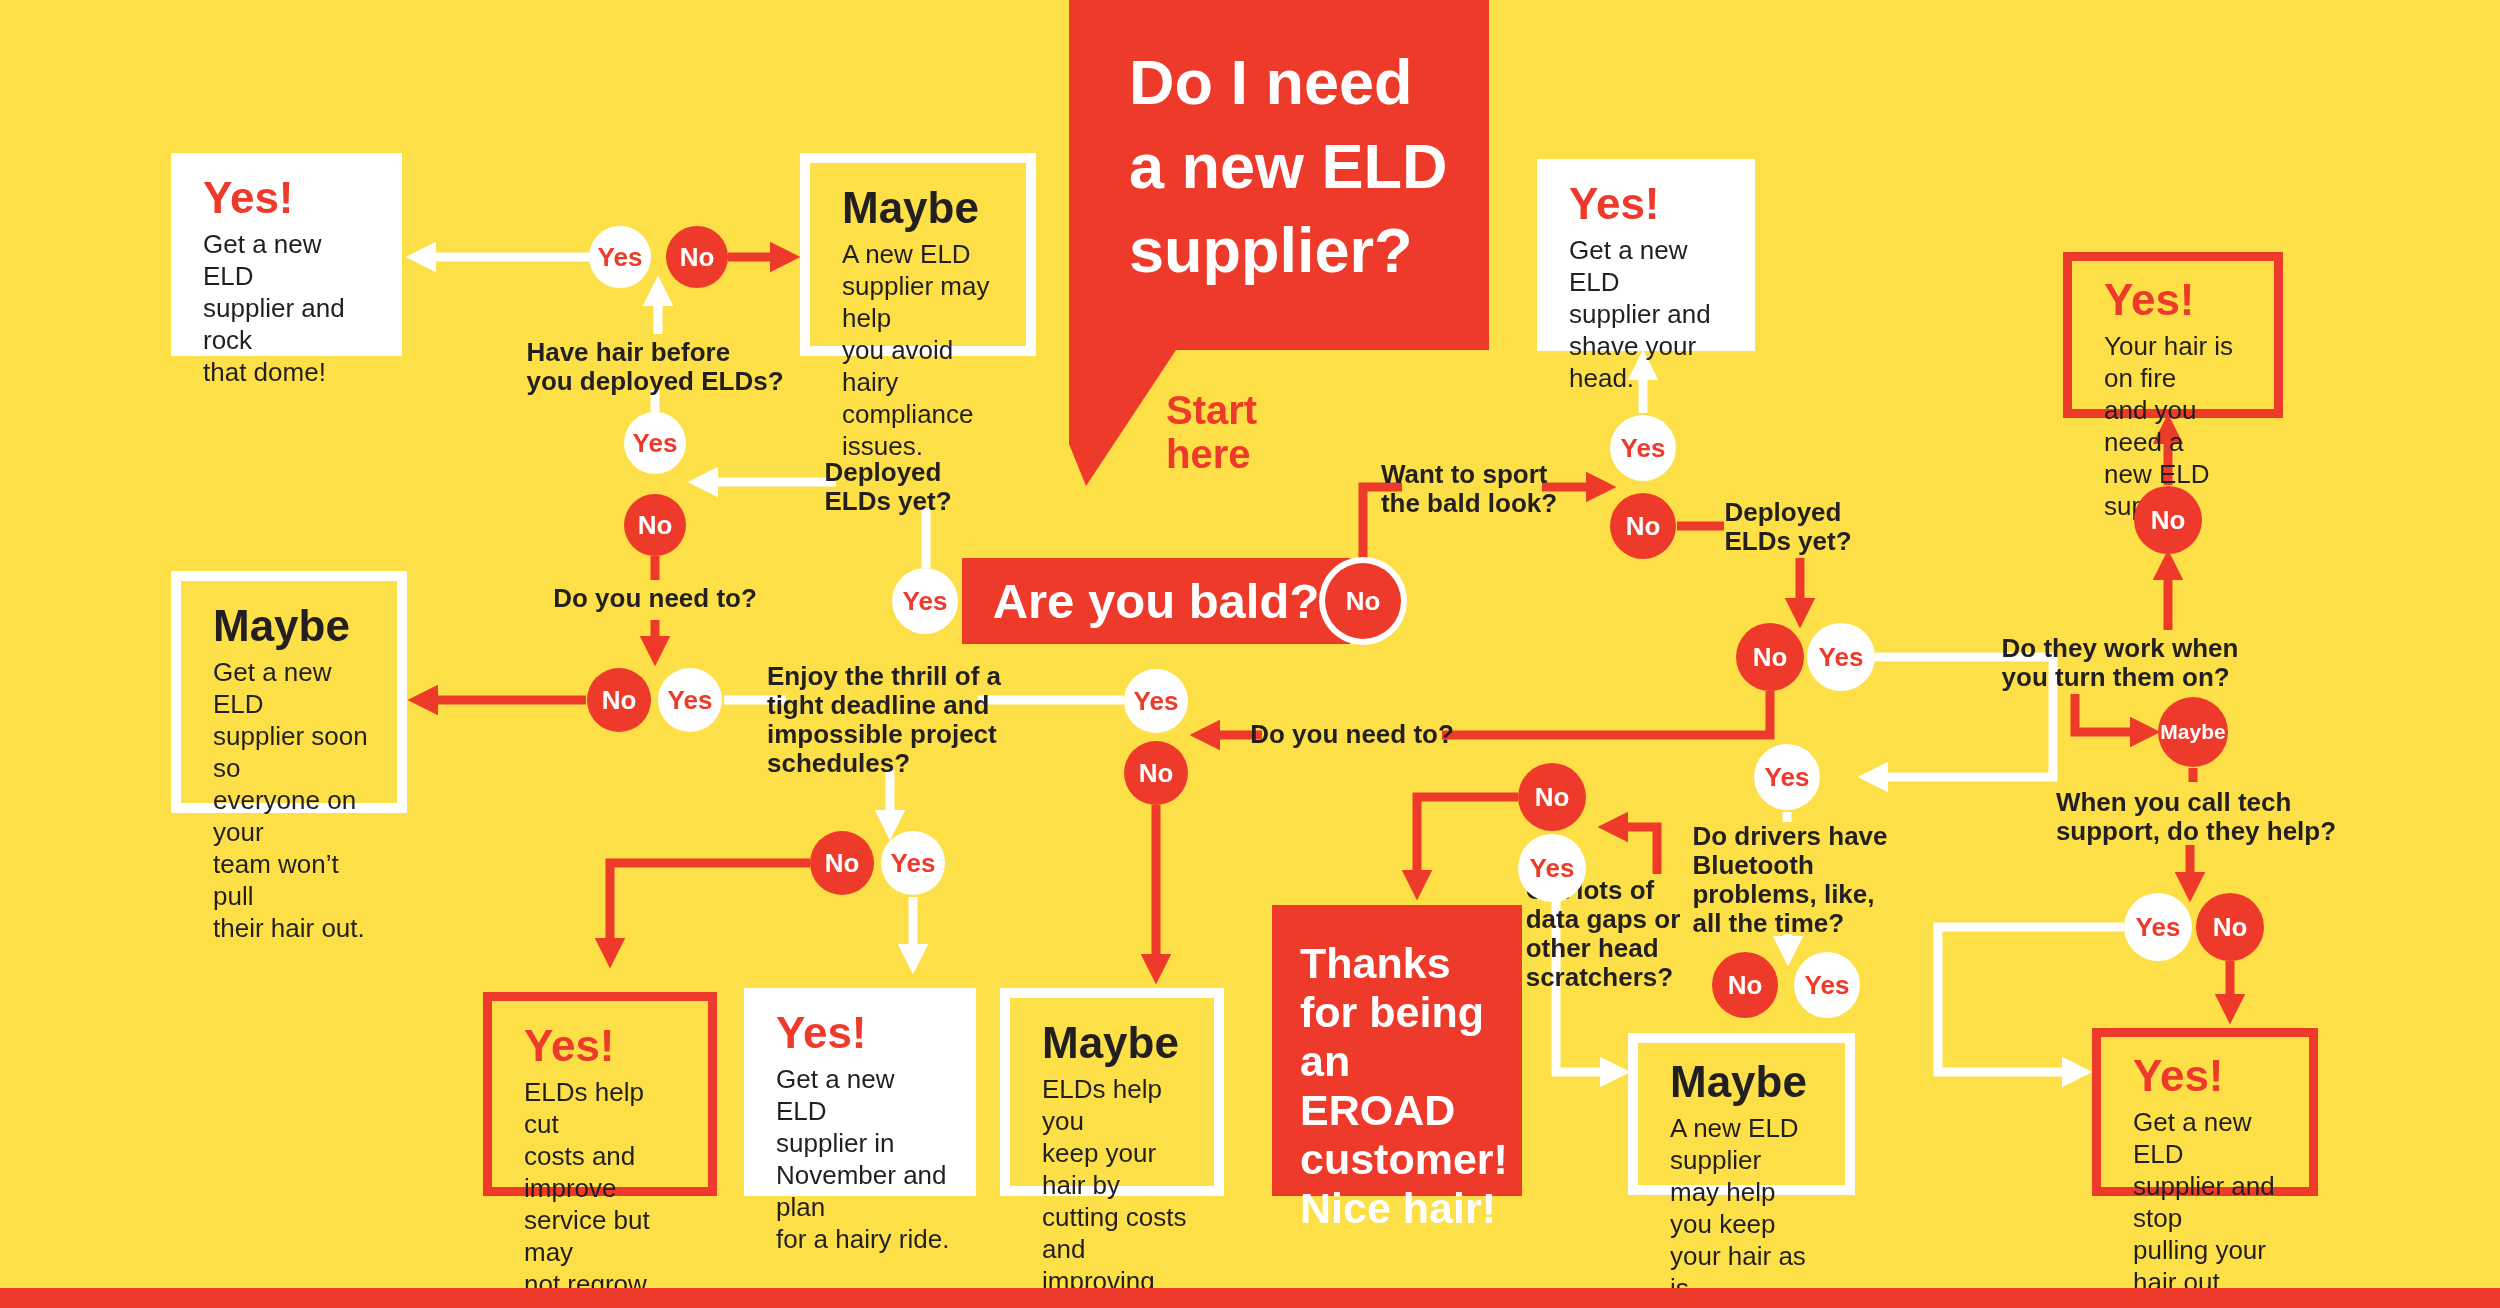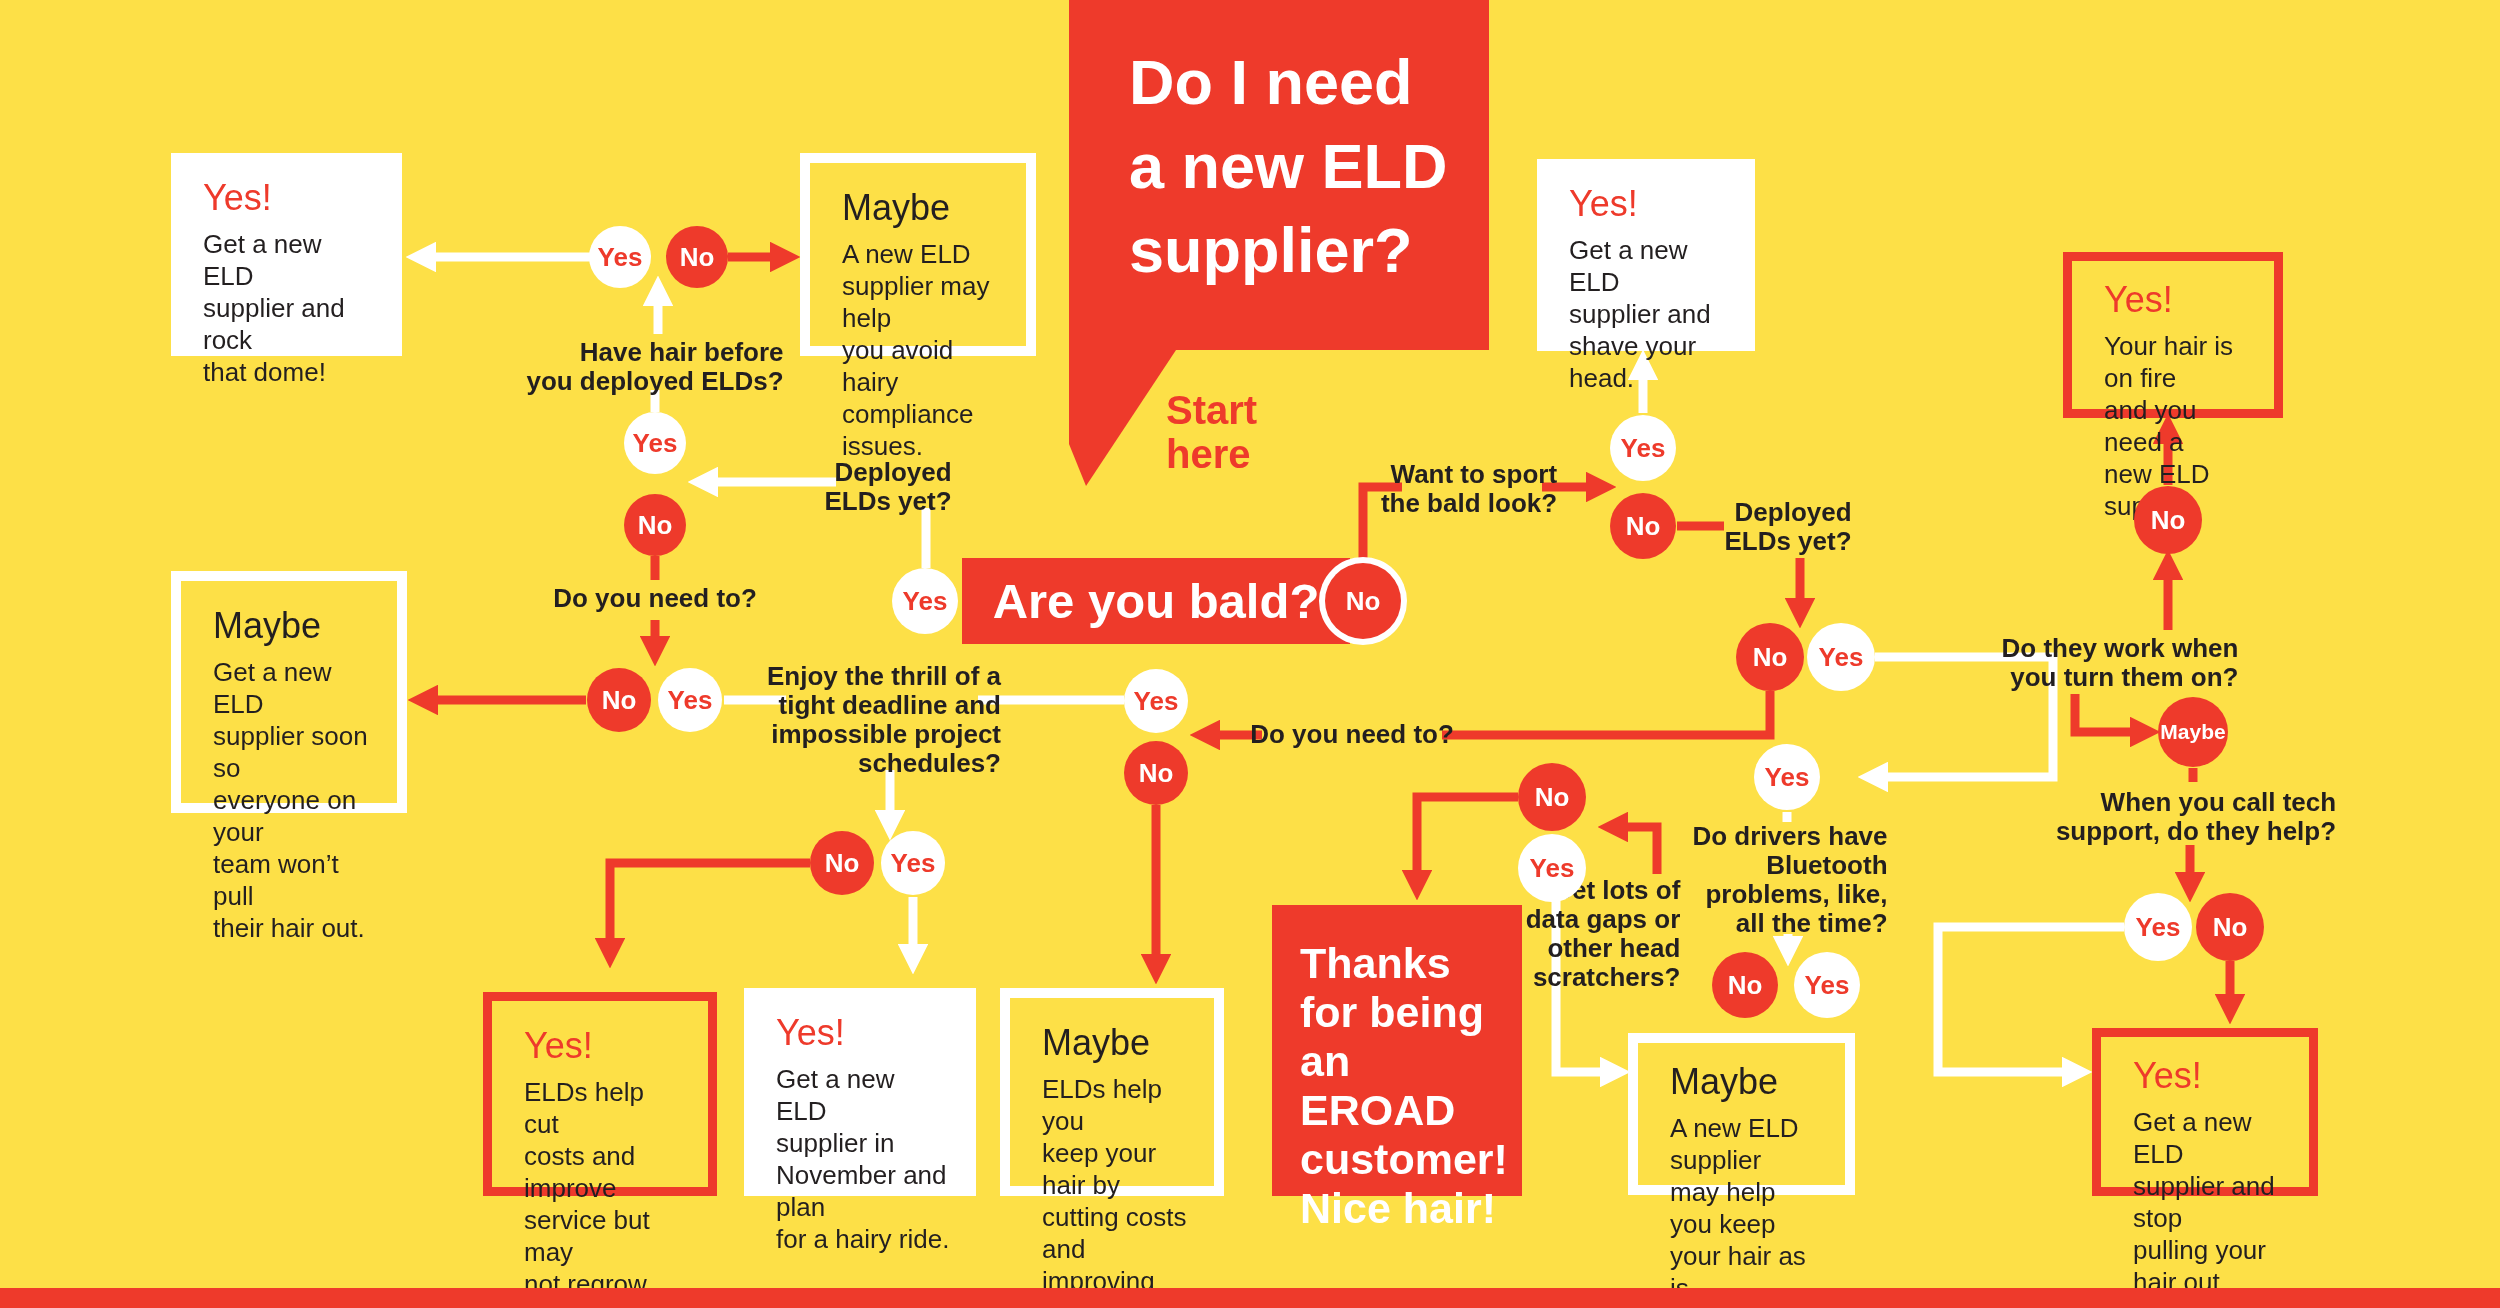--- a/index.html
+++ b/index.html
@@ -12,27 +12,27 @@
          font-weight:bold;white-space:pre-line;}
   .starthere{position:absolute;left:1166px;top:388px;color:#ee3a2b;font-size:40px;line-height:44px;
          font-weight:bold;white-space:pre-line;}
   .baldbar{position:absolute;left:962px;top:558px;width:388px;height:86px;background:#ee3a2b;
          color:#fff;font-size:49px;font-weight:bold;text-align:center;line-height:86px;}
   .box{position:absolute;box-sizing:border-box;padding:22px 24px 0 32px;}
   .box.solid{background:#ffffff;}
   .box.w-outline{border:10px solid #ffffff;background:transparent;}
   .box.r-outline{border:9px solid #ee3a2b;background:transparent;}
   .box.r-solid{background:#ee3a2b;}
-  .bh{font-size:36px;font-weight:normal;line-height:46px;margin-bottom:7px;}
+  .bh{font-size:44px;font-weight:bold;line-height:46px;margin-bottom:7px;}
   .bh.red{color:#ee3a2b;}
   .bh.dark{color:#231f20;}
   .bb{font-size:26px;line-height:32px;color:#231f20;white-space:pre-line;}
   .thankstext{font-size:43px;line-height:49px;font-weight:bold;color:#fff;white-space:pre-line;
          padding-top:12px;}
-  .q{position:absolute;transform:translateX(-50%);text-align:right;color:#231f20;
+  .q{position:absolute;transform:translateX(-50%);text-align:left;color:#231f20;
          font-size:26px;line-height:29px;font-weight:600;white-space:pre-line;}
   .circle{position:absolute;border-radius:50%;display:flex;align-items:center;justify-content:center;
          font-weight:bold;font-size:26px;}
   .circle.white{background:#ffffff;color:#ee3a2b;}
   .circle.red{background:#ee3a2b;color:#ffffff;}
   .circle.ring{box-shadow:0 0 0 6px #ffffff;}
   .circle.small-label{font-size:21px;}
   .bottombar{position:absolute;left:0;top:1288px;width:2500px;height:20px;background:#ee3a2b;}
 </style>
 </head>

